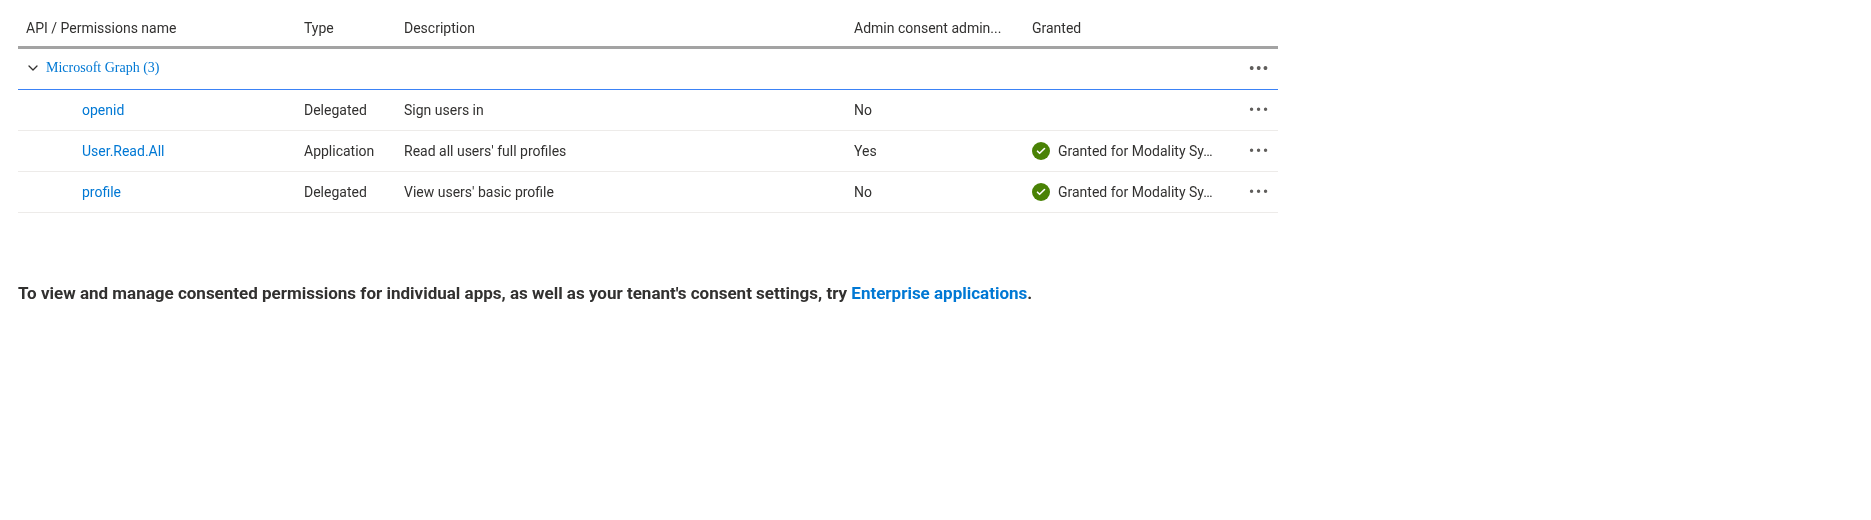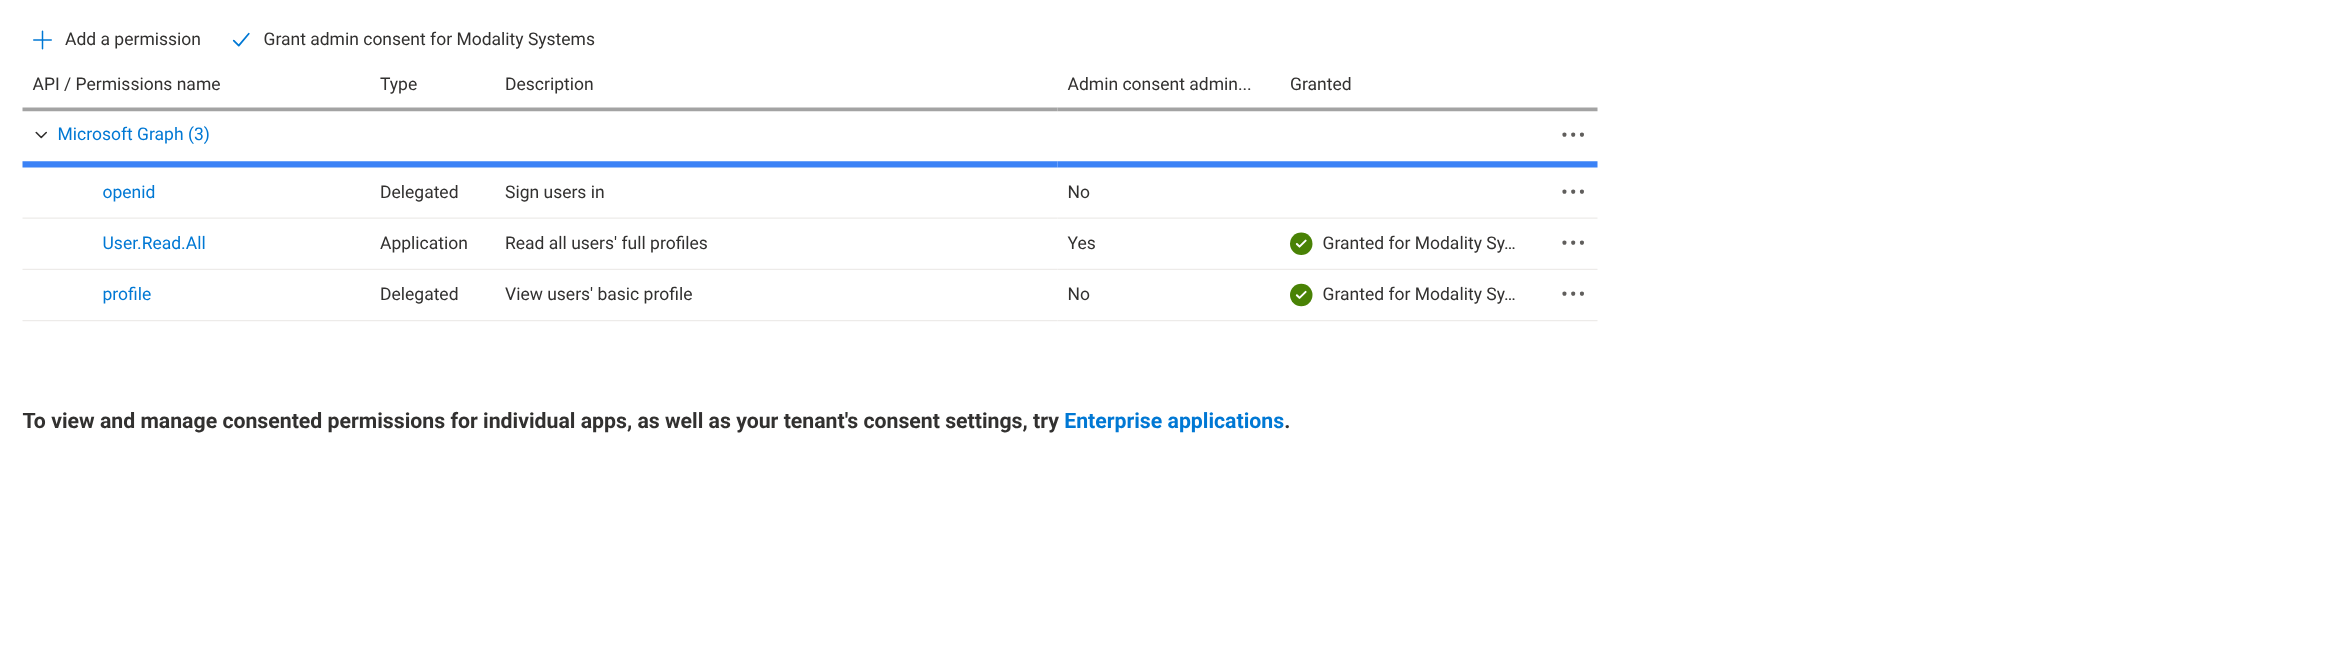--- a/index.html
+++ b/index.html
@@ -45,23 +45,24 @@
   .col-menu   { width: 54px; text-align:right; }
   tr.data-row td {
     border-bottom: 1px solid #edebe9;
     padding: 10px 8px;
     white-space: nowrap;
     overflow: hidden;
     text-overflow: ellipsis;
     vertical-align: middle;
   }
   tr.group-row td {
-    border-bottom: 5px solid #3b82f6;
+    border-bottom: 1px solid #3b82f6;
     padding: 10px 8px;
     vertical-align: middle;
+    font-family: Liberation Serif, serif;
   }
   .group-cell {
     display: inline-flex;
     align-items: center;
     gap: 6px;
     color: #0078d4;
     cursor: pointer;
   }
   .group-cell .icon svg { display:block; }
   .perm-name {
@@ -104,38 +105,20 @@
   .footer-note a {
     color: #0078d4;
     text-decoration: none;
     cursor: pointer;
   }
 </style>
 </head>
 <body>
 <div class="page">
 
-<div class="toolbar">
-  <div class="tool-btn">
-    <span class="icon">
-      <svg width="16" height="16" viewBox="0 0 16 16">
-            <path d="M8 1v14M1 8h14" stroke="#0078d4" stroke-width="1.2" fill="none" stroke-linecap="round"></path>
-          </svg>
-    </span>
-    <span>Add a permission</span>
-  </div>
-  <div class="tool-btn">
-    <span class="icon">
-      <svg width="16" height="16" viewBox="0 0 16 16">
-            <path d="M2 8.5l4 4L14 3" stroke="#0078d4" stroke-width="1.4" fill="none" stroke-linecap="round" stroke-linejoin="round"></path>
-          </svg>
-    </span>
-    <span>Grant admin consent for Modality Systems</span>
-  </div>
-</div>
 
 <table class="table">
   <tbody>
         <tr class="thead-row">
     <td class="col-name">API / Permissions name</td>
     <td class="col-type">Type</td>
     <td class="col-desc">Description</td>
     <td class="col-admin">Admin consent admin...</td>
     <td class="col-status">Granted</td>
     <td class="col-menu"></td>

